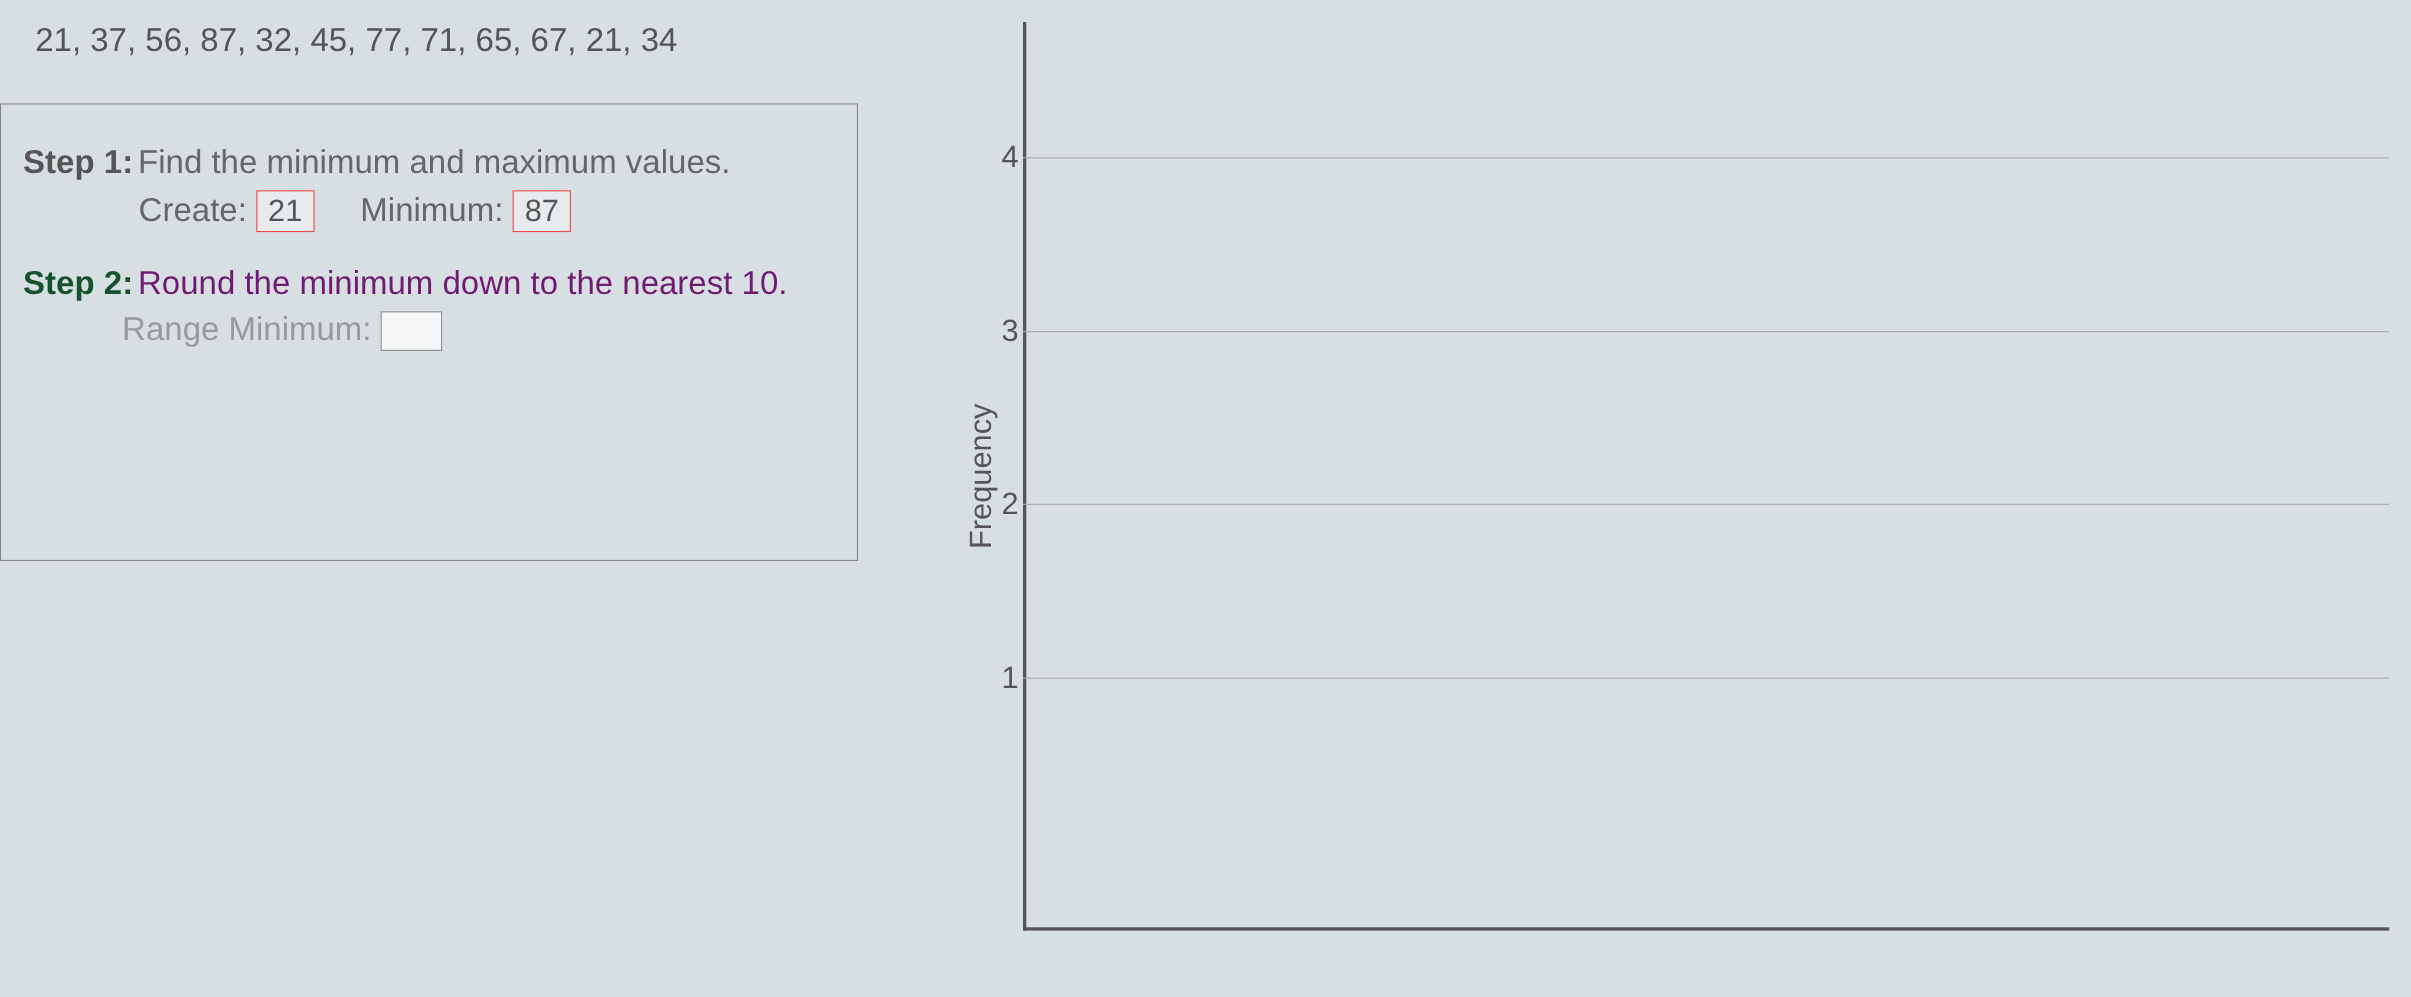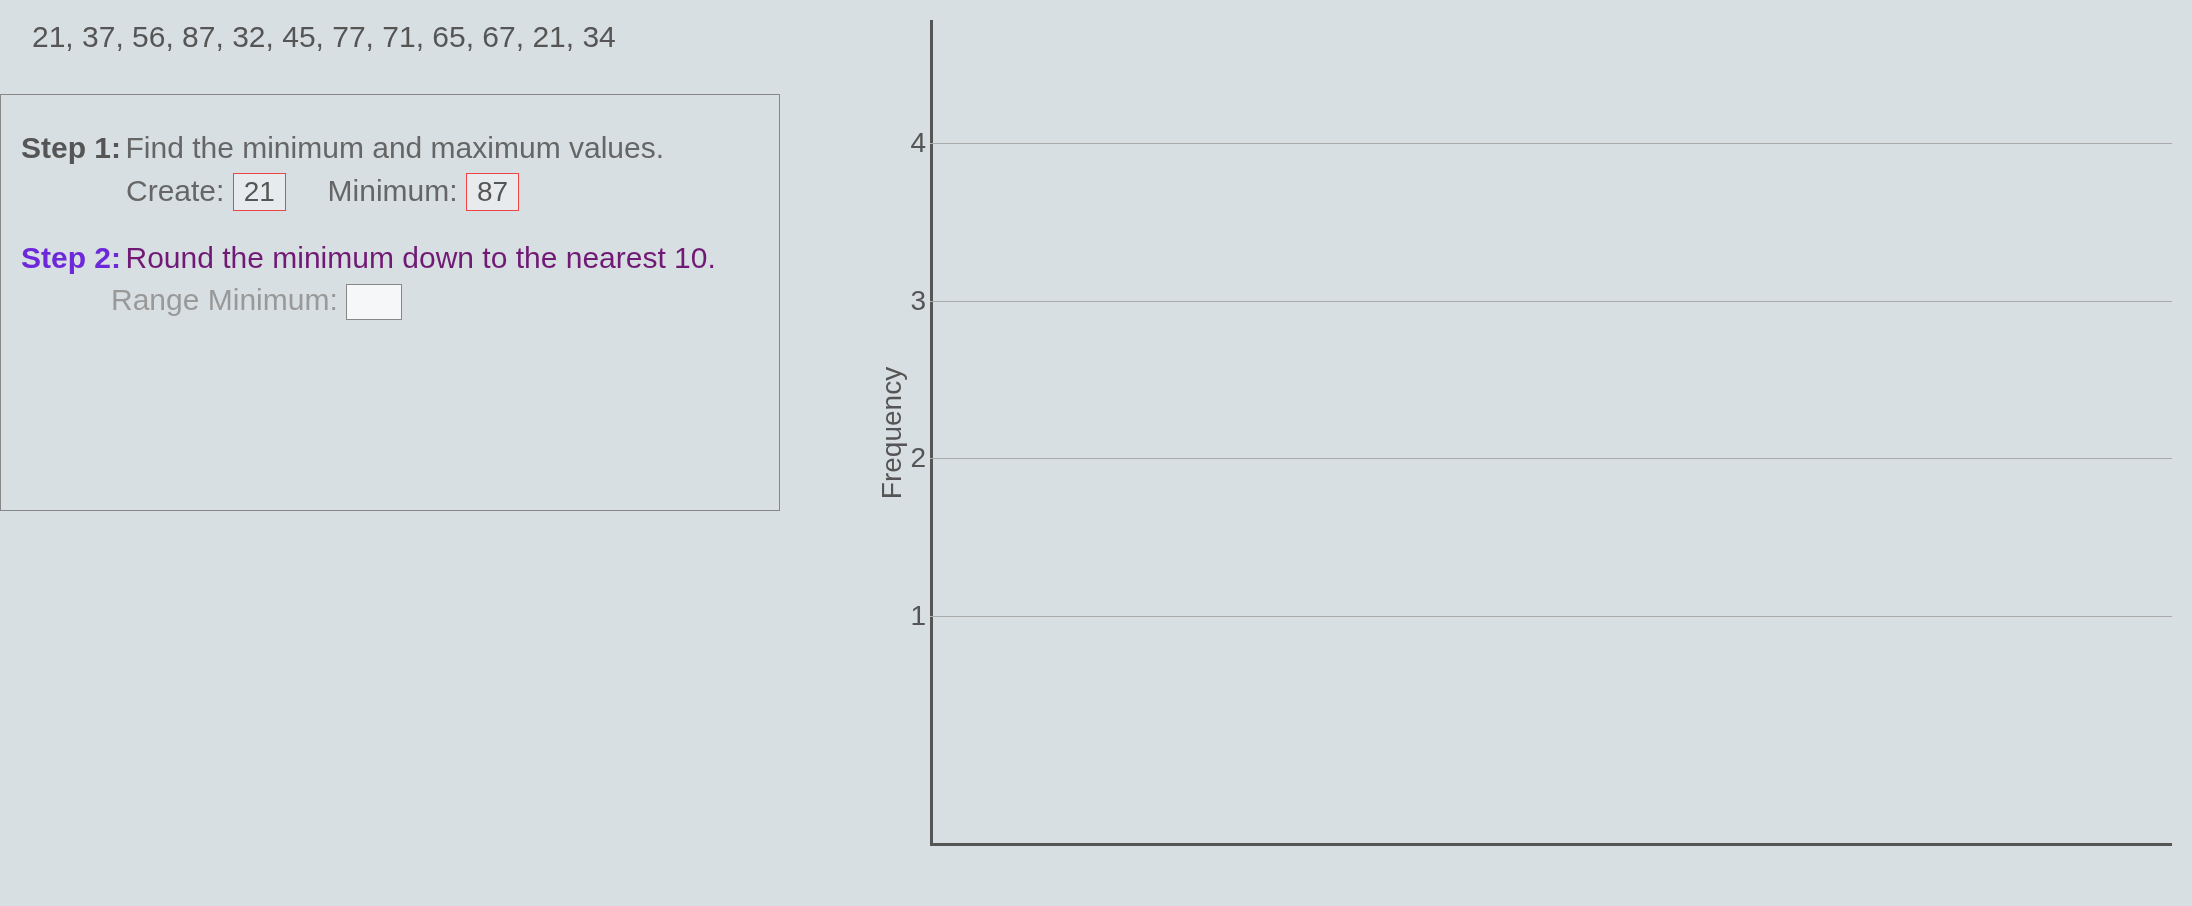--- a/index.html
+++ b/index.html
@@ -77,21 +77,21 @@
       display: inline-block;
       border: 1px solid #888;
       background: #f5f7f8;
       width: 56px;
       height: 36px;
       vertical-align: middle;
     }
     .faded-step-label {
       font-weight: bold;
       font-size: 30px;
-      color: #6d28d9;
+      color: #14532d;
     }
     .faded-step-desc {
       font-size: 30px;
       color: #701a75;
       margin-top: 24px;
     }
     .right-panel {
       flex: 1;
       position: relative;
       padding: 20px 40px 20px 20px;

